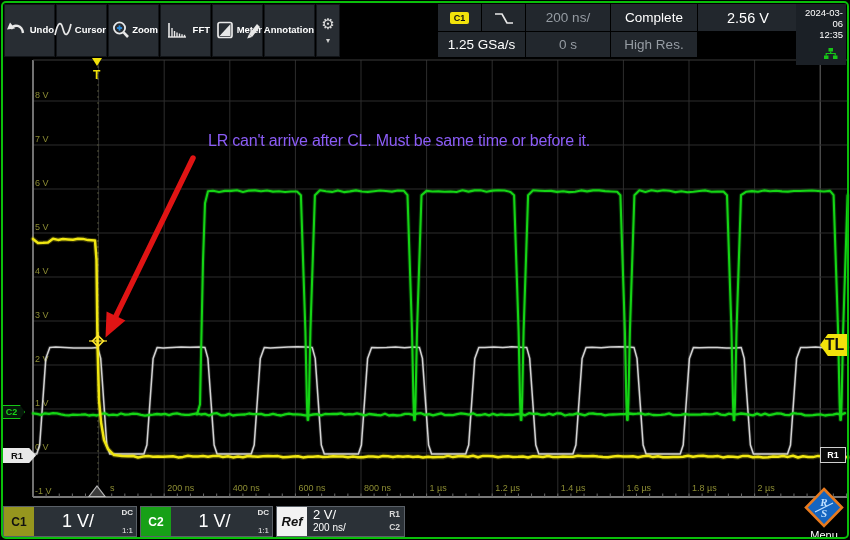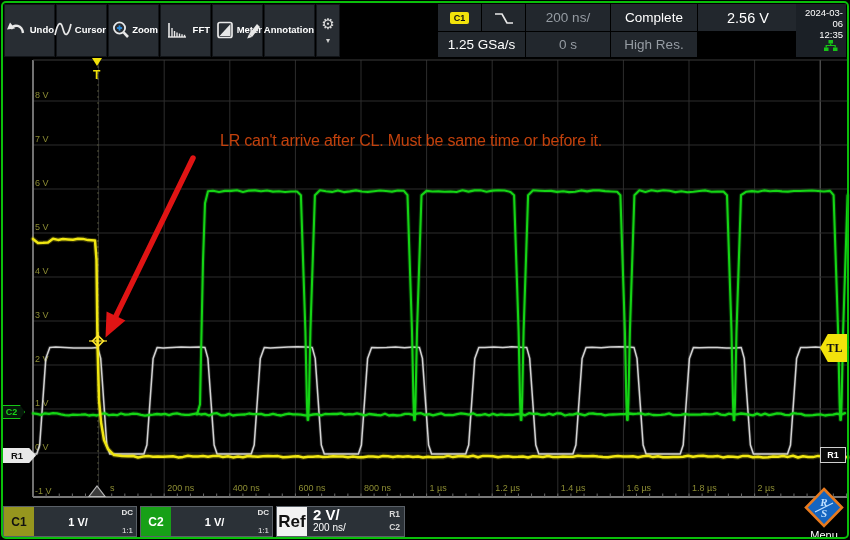--- a/index.html
+++ b/index.html
@@ -24,59 +24,59 @@
           gap:1px;background:#000;}
   .st-cell{background:#22272d;color:#fff;display:flex;align-items:center;justify-content:center;
            font-size:13.5px;}
   .st-dim{color:#969ca3;}
   .st-big{font-size:14.5px;}
   #cell-trig{display:flex;gap:0;padding:0;}
   #cell-trig .half{flex:1;display:flex;align-items:center;justify-content:center;height:100%;}
   #cell-trig .half+.half{border-left:1px solid #000;}
   #c1badge{background:#f2e20b;color:#111;font-size:9px;font-weight:bold;border-radius:2px;
            padding:1px 4px;}
-  #datecell{position:absolute;left:796px;top:4px;width:50px;height:53px;background:#1b2026;
+  #datecell{position:absolute;left:796px;top:4px;width:50px;height:61px;background:#1b2026;
             z-index:10;color:#fff;font-size:9.5px;text-align:right;box-sizing:border-box;
             padding:3px 3px 0 0;line-height:11px;}
   #neticon{position:absolute;right:8px;bottom:3px;}
   
   #plot-svg{position:absolute;left:0;top:0;z-index:1;}
   #annotation-text{position:absolute;z-index:5;font-size:16px;letter-spacing:-0.2px;
                    white-space:nowrap;}
   .tag{position:absolute;z-index:6;font-weight:bold;display:flex;align-items:center;}
-  #tl-tag{left:820px;top:334px;width:29px;height:28px;background:#f2e20b;color:#111;
-          font-size:12px;justify-content:center;
-          clip-path:polygon(100% 0,27% 0,0 50%,27% 100%,100% 100%);font-family:Liberation Serif, serif;}
+  #tl-tag{left:820px;top:334px;width:29px;height:22px;background:#f2e20b;color:#111;
+          font-size:16px;justify-content:center;
+          clip-path:polygon(100% 0,27% 0,0 50%,27% 100%,100% 100%);}
   #r1-right-tag{left:820px;top:447px;width:24px;height:14px;background:#0a0a0a;
           border:1px solid #cfcfcf;color:#fff;font-size:9px;justify-content:center;}
   #c2-left-tag{left:2px;top:405px;width:23px;height:14px;background:#06180a;color:#18d418;
           border:1px solid #18c418;font-size:9px;justify-content:center;box-sizing:border-box;
           clip-path:polygon(0 0,78% 0,100% 50%,78% 100%,0 100%);padding-right:4px;}
   #r1-left-tag{left:2px;top:448px;width:30px;height:15px;background:#e8e8e8;color:#111;
           font-size:9.5px;justify-content:center;
           clip-path:polygon(0 0,80% 0,100% 50%,80% 100%,0 100%);padding-right:4px;}
   
   #bottombar{position:absolute;left:0;bottom:0;width:850px;height:37px;z-index:10;}
   .ch-group{position:absolute;top:3px;height:31px;display:flex;border:1px solid #5a6067;
             box-sizing:border-box;background:#2b3137;}
   .ch-badge{width:30px;display:flex;align-items:center;justify-content:center;
             font-size:12px;font-weight:bold;}
   .ch-panel{position:relative;flex:1;color:#fff;}
   .ch-scale{position:absolute;left:0;right:14px;top:0;bottom:0;display:flex;align-items:center;
-            justify-content:center;font-size:11px;font-weight:bold;}
+            justify-content:center;font-size:18px;}
   .ch-dc{position:absolute;right:3px;top:1px;font-size:8px;font-weight:bold;color:#e8e8e8;margin-left:26px;}
   .ch-probe{position:absolute;right:3px;bottom:1px;font-size:8px;color:#e8e8e8;}
   #grp-c1{left:3px;width:134px;}
   #grp-c2{left:140px;width:133px;}
   #grp-ref{left:276px;width:129px;}
   #badge-c1{background:#96961e;color:#111;}
   #badge-c2{background:#17a017;color:#fff;}
-  #badge-ref{background:#f2f2f2;color:#111;font-weight:bold;font-size:17px;}
+  #badge-ref{background:#f2f2f2;color:#111;font-weight:bold;font-size:13px;font-style:italic;}
   .ref-left{position:absolute;left:6px;top:1px;line-height:13px;}
-  .ref-scale{font-size:15px;font-weight:bold;}
+  .ref-scale{font-size:13px;}
   .ref-tb{font-size:10px;}
   .ref-right{position:absolute;right:4px;top:1px;text-align:right;font-size:8.5px;
              line-height:13px;color:#d8d8d8;font-weight:bold;}
   #menu-area{position:absolute;right:2px;bottom:1px;width:48px;height:52px;z-index:12;
              text-align:center;}
   #menu-lbl{color:#fff;font-size:11px;margin-top:-3px;}
 </style>
 </head>
 <body>
 
@@ -306,21 +306,21 @@
     <span id="neticon">
       <svg width="15" height="13">
           <rect x="5.5" y="1" width="4.5" height="3.5" fill="#17c517"></rect>
           <rect x="1" y="8.5" width="4.5" height="3.5" fill="#17c517"></rect>
           <rect x="10" y="8.5" width="4.5" height="3.5" fill="#17c517"></rect>
           <path d="M7.7 4.5 v2 M3.2 8.5 v-2 h9 v2" fill="none" stroke="#17c517" stroke-width="1.2"></path>
         </svg>
     </span>
   </div>
 
-  <div id="annotation-text" style="left: 220px; top: 132px; color: #c2410c;">LR can't arrive after CL. Must be same time or before it.</div>
+  <div id="annotation-text" style="left: 208px; top: 132px; color: #8b5cf6;">LR can't arrive after CL. Must be same time or before it.</div>
 
   <div class="tag" id="tl-tag">TL</div>
   <div class="tag" id="r1-right-tag">R1</div>
   <div class="tag" id="c2-left-tag">C2</div>
   <div class="tag" id="r1-left-tag">R1</div>
 
   <div id="bottombar">
     <div class="ch-group" id="grp-c1">
       <div class="ch-badge" id="badge-c1">C1</div>
       <div class="ch-panel">

